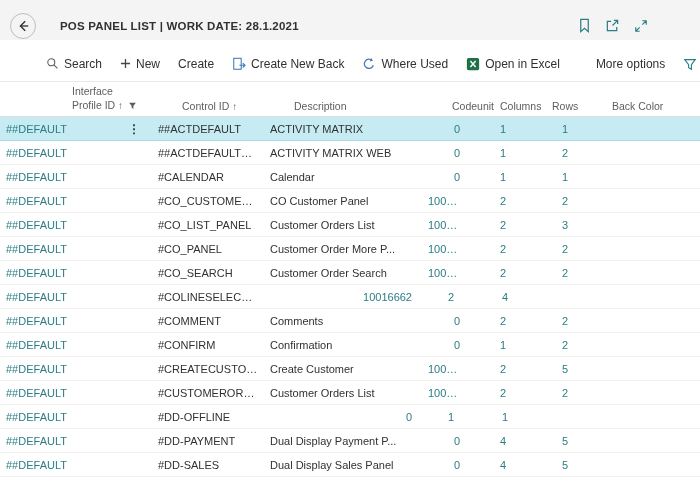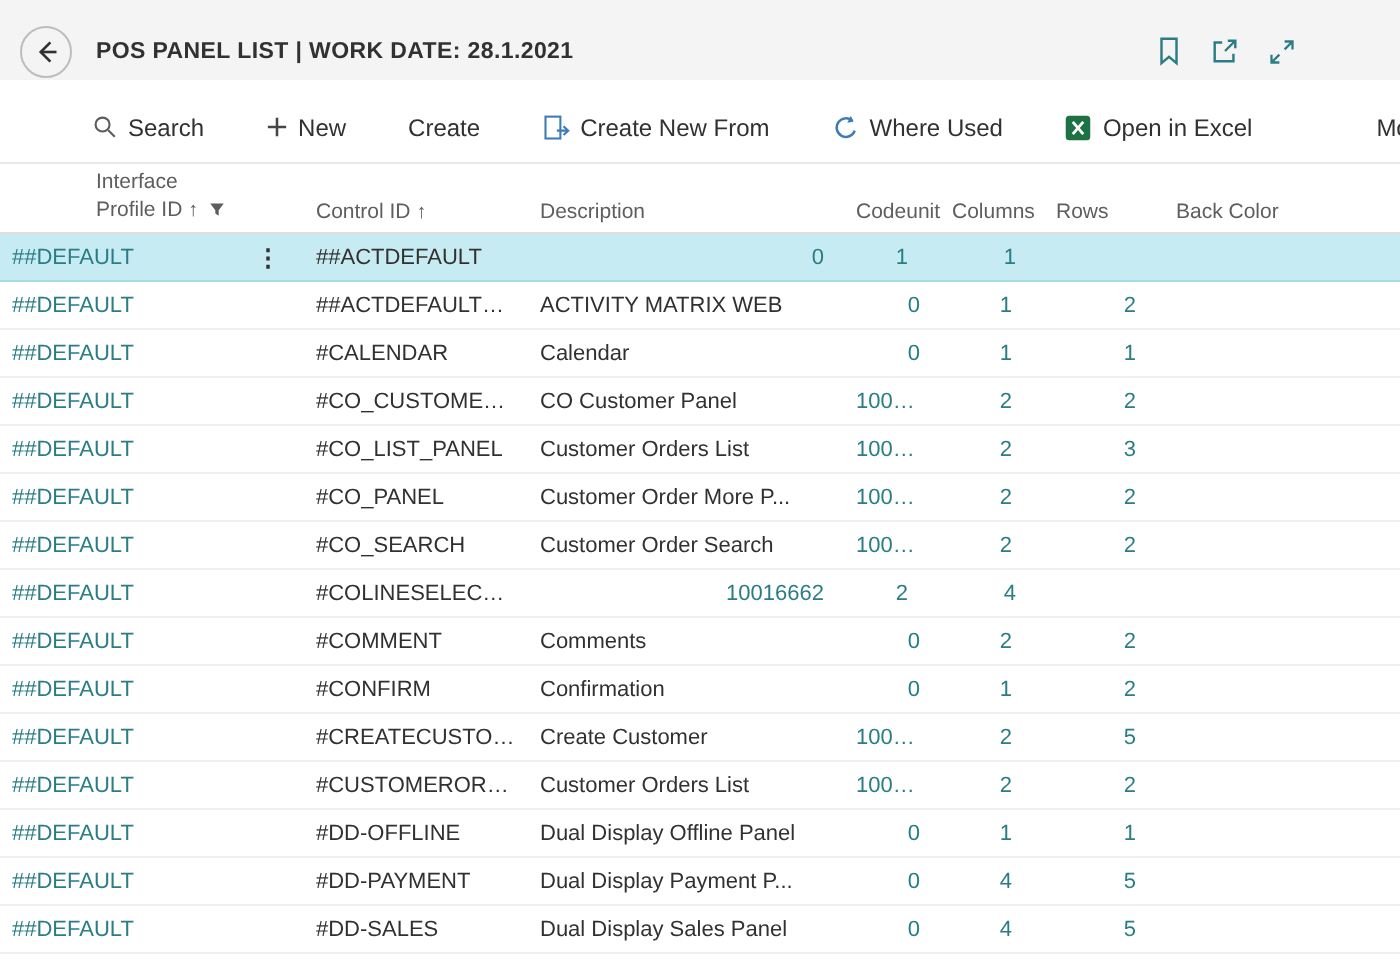--- a/index.html
+++ b/index.html
@@ -9,20 +9,21 @@
     background: #ffffff;
     color: #323130;
   }
   
   .topbar {
     height: 40px;
     background: #f4f4f4;
     display: flex;
     align-items: center;
     padding: 11px 30px 0 10px;
+    gap: 12px;
   }
   .back-btn {
     width: 26px; height: 26px;
     border: 1px solid #bfbdbb;
     border-radius: 50%;
     background: transparent;
     display: flex; align-items: center; justify-content: center;
     color: #323130;
     margin-right: 12px;
     cursor: pointer;
@@ -45,21 +46,21 @@
   .topbar-icons .icon { cursor: pointer; display: flex; }
   
   .toolbar {
     height: 42px;
     background: #ffffff;
     display: flex;
     align-items: center;
     padding: 6px 34px 0 46px;
     font-size: 12px;
     color: #323130;
-    gap: 31px;
+    gap: 18px;
     border-bottom: 1px solid #ebe9e7;
   }
   .tb-item {
     display: flex; align-items: center; gap: 5px;
     white-space: nowrap; cursor: pointer;
   }
   .tb-sep {
     width: 1px; height: 16px; background: #d8d6d4;
     margin-left: auto;
   }
@@ -69,20 +70,21 @@
     display: grid;
     grid-template-columns: 152px 112px 158px 48px 52px 60px 86px 1fr;
   }
   .grid-header {
     height: 35px;
     align-items: end;
     padding-bottom: 4px;
     border-bottom: 1px solid #e1dfdd;
     color: #605e5c;
     font-size: 10.5px;
+    padding-left: 24px;
   }
   .hcell { padding: 0 6px; white-space: nowrap; overflow: hidden; cursor: pointer; }
   .hcell.profile { padding-left: 48px; line-height: 1.25; }
   .hcell.right { text-align: left; padding-right: 3px; }
   .sort-arrow { font-size: 10px; color: #605e5c; }
   .h-funnel { display: inline-flex; vertical-align: -1px; margin-left: 2px; }
   .grid-body { }
   .grid-row {
     height: 24px;
     align-items: center;
@@ -163,21 +165,21 @@
     <span>New</span>
   </div>
   <div class="tb-item">
     <span>Create</span>
   </div>
   <div class="tb-item">
     <svg width="14" height="14" viewBox="0 0 16 16">
       <rect x="2" y="1.5" width="8.5" height="12.5" fill="none" stroke="#3f7bb6" stroke-width="1.2"></rect>
       <path d="M8.5 9.5h6.5M12.3 7l2.7 2.5-2.7 2.5" fill="none" stroke="#3f7bb6" stroke-width="1.2"></path>
     </svg>
-    <span>Create New From</span>
+    <span>Create New Back</span>
   </div>
   <div class="tb-item">
     <svg width="14" height="14" viewBox="0 0 16 16">
       <path d="M13 9.5a5.3 5.3 0 1 1-1.2-5.4" fill="none" stroke="#3f7bb6" stroke-width="1.4"></path>
       <path d="M10.8 1l1.4 3.4-3.5.6z" fill="#3f7bb6"></path>
     </svg>
     <span>Where Used</span>
   </div>
   <div class="tb-item">
     <svg width="14" height="14" viewBox="0 0 16 16">
@@ -223,20 +225,21 @@
     <div class="hcell right">Back Color</div>
     <div class="hcell"></div>
   </div>
   <div class="grid-body">
       <div class="grid-row selected">
     <div class="cell profile">
       <span class="cell-text">##DEFAULT</span>
       <span class="row-menu">⋮</span>
     </div>
     <div class="cell control">##ACTDEFAULT</div>
+    <div class="cell desc">ACTIVITY MATRIX</div>
     <div class="cell num codeunit">0</div>
     <div class="cell num columns">1</div>
     <div class="cell num rowsc">1</div>
     <div class="cell backcolor"></div>
     <div class="cell"></div>
   </div>
       <div class="grid-row">
     <div class="cell profile">
       <span class="cell-text">##DEFAULT</span>
 
@@ -377,21 +380,20 @@
     <div class="cell num rowsc">2</div>
     <div class="cell backcolor"></div>
     <div class="cell"></div>
   </div>
       <div class="grid-row">
     <div class="cell profile">
       <span class="cell-text">##DEFAULT</span>
 
     </div>
     <div class="cell control">#DD-OFFLINE</div>
-    <div class="cell desc">Dual Display Offline Panel</div>
     <div class="cell num codeunit">0</div>
     <div class="cell num columns">1</div>
     <div class="cell num rowsc">1</div>
     <div class="cell backcolor"></div>
     <div class="cell"></div>
   </div>
       <div class="grid-row">
     <div class="cell profile">
       <span class="cell-text">##DEFAULT</span>
 

